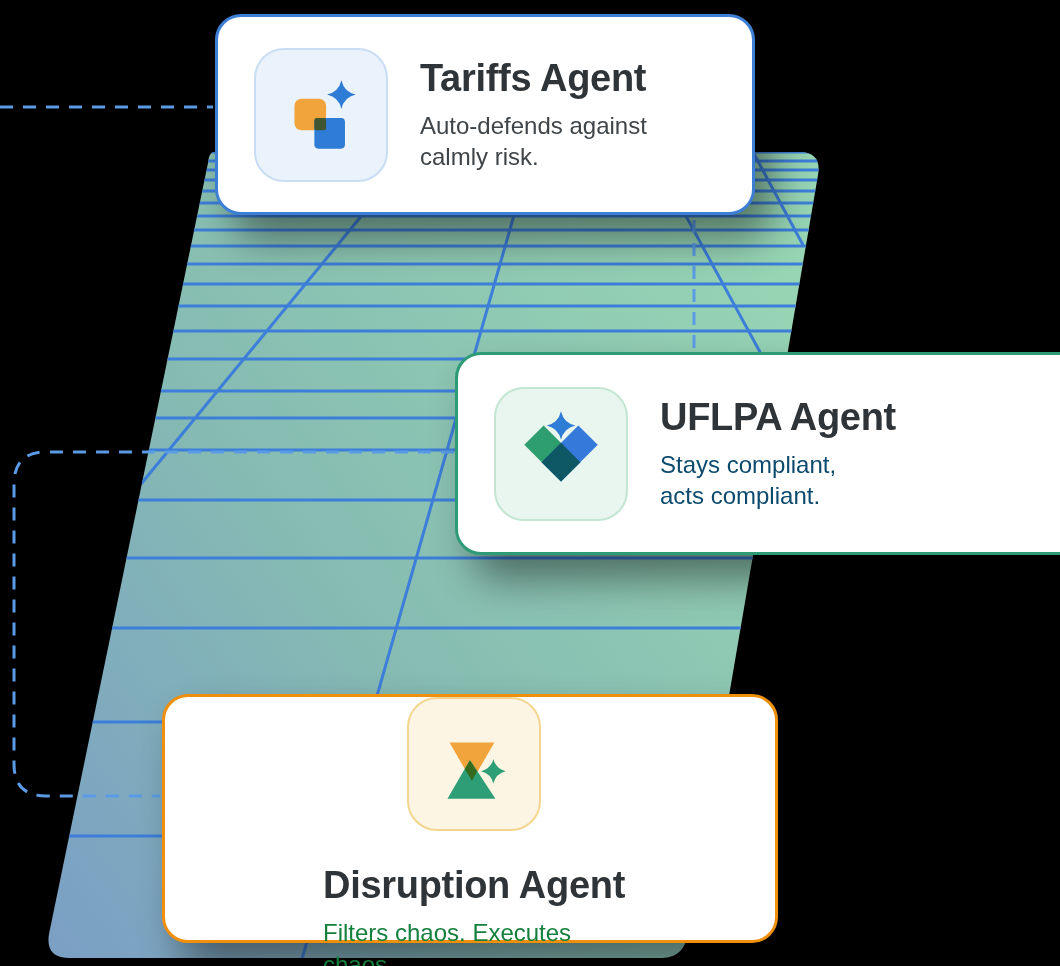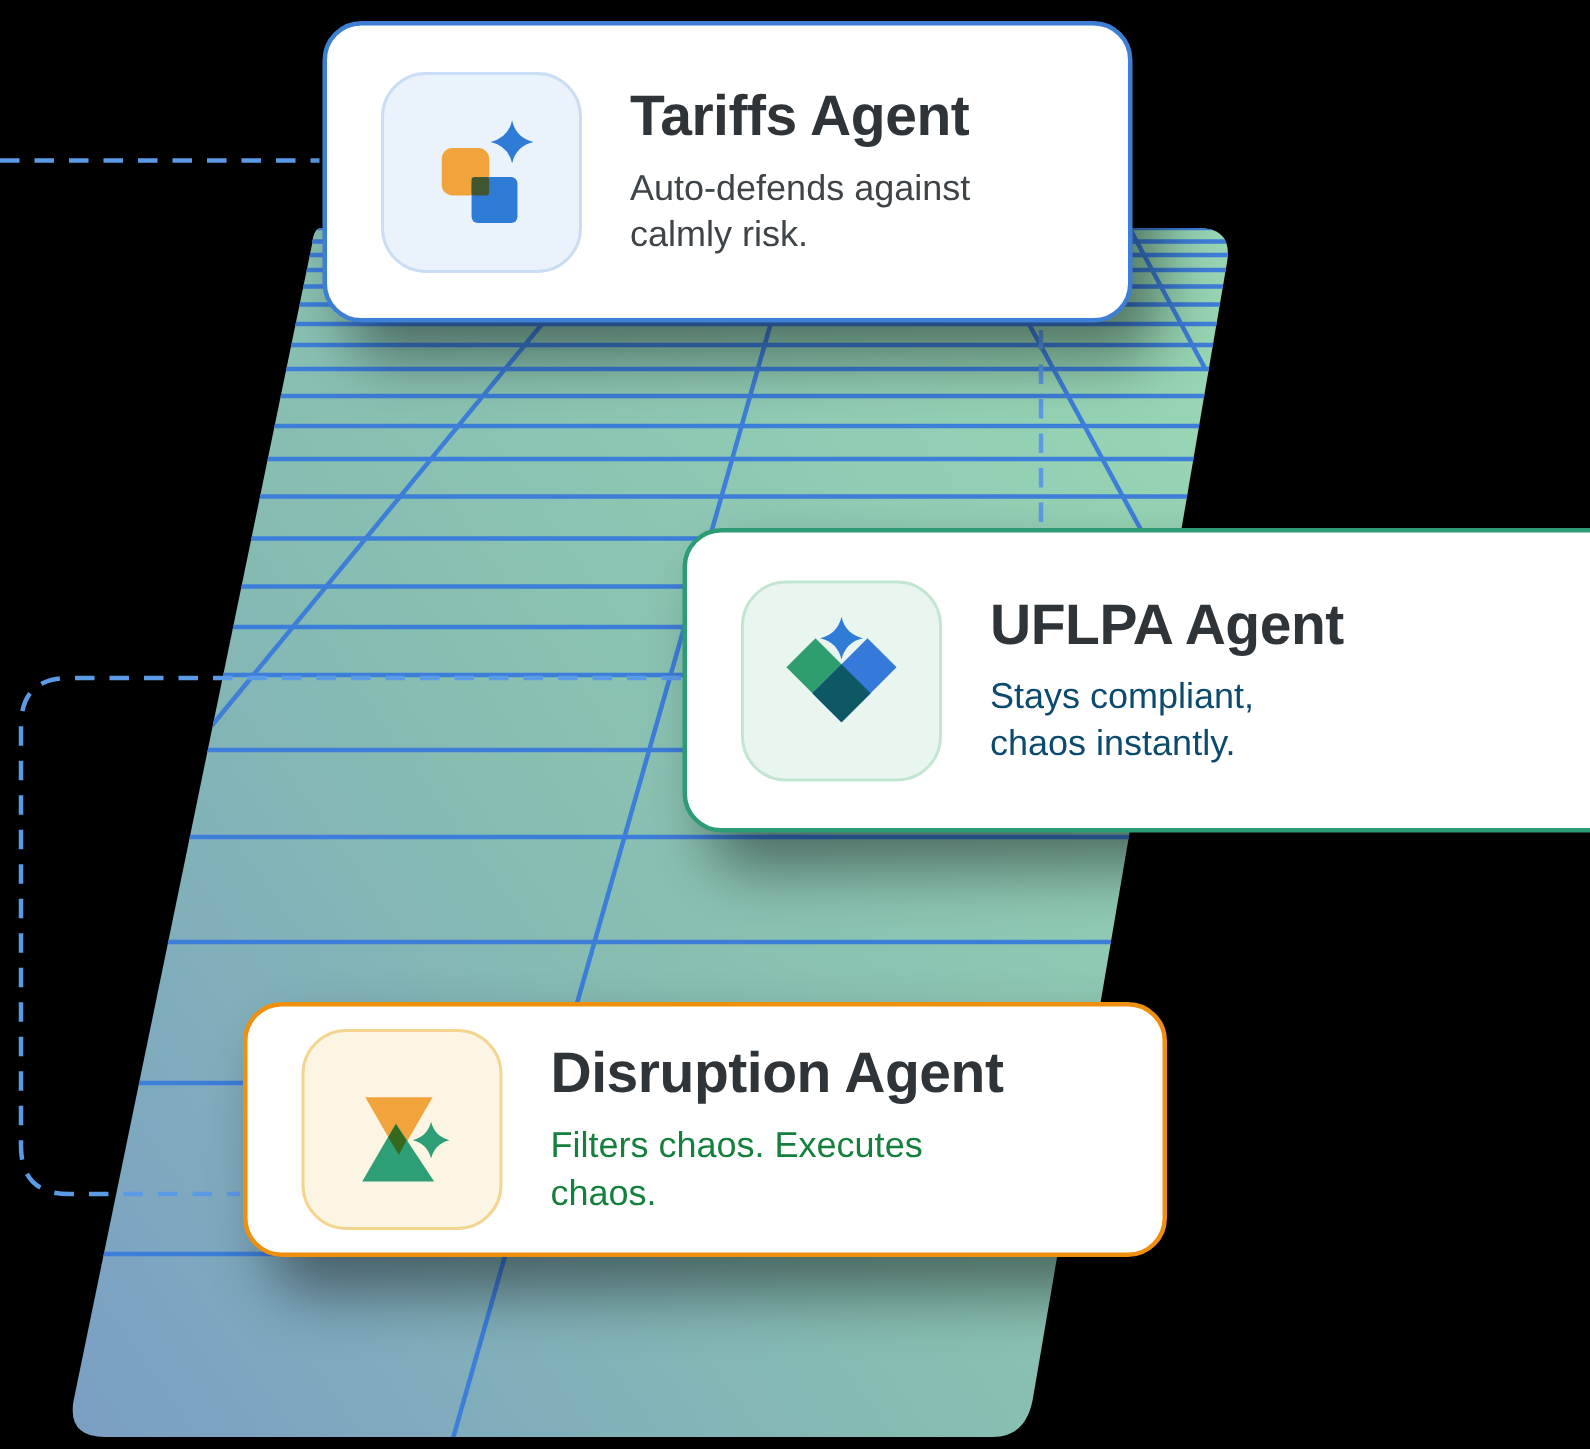--- a/index.html
+++ b/index.html
@@ -9,21 +9,21 @@
   }
   #backdrop-svg{position:absolute;left:0;top:0;}
   .card{
     position:absolute;box-sizing:border-box;background:#ffffff;
     border:3px solid #a16207;border-radius:26px;
     display:flex;align-items:center;gap:32px;padding:0 28px 0 36px;
     box-shadow:18px 24px 40px rgba(0,0,0,0.45);
   }
   #card-tariffs{left:215px;top:14px;width:540px;height:201px;}
   #card-uflpa{left:455px;top:352px;width:676px;height:203px;}
-  #card-disruption{left:162px;top:668px;width:616px;height:170px;}
+  #card-disruption{left:162px;top:694px;width:616px;height:249px;flex-direction:column;}
   .tile{
     box-sizing:border-box;flex:0 0 auto;width:134px;height:134px;
     border:2px solid #ddd;border-radius:30px;
     display:flex;align-items:center;justify-content:center;
   }
   .tile svg{width:102px;height:102px;display:block;}
   .copy{display:flex;flex-direction:column;min-width:0;}
   .title{font-size:38px;font-weight:700;line-height:1.18;letter-spacing:-0.3px;margin-bottom:9px;}
   .desc{font-size:24px;font-weight:400;line-height:1.32;}
   .desc span{display:block;}
@@ -107,21 +107,21 @@
         <polygon points="14,41 33,22 69,58 50,77" fill="#2F9E6E"></polygon>
         <polygon points="86,41 67,22 31,58 50,77" fill="#3579DB"></polygon>
         <polygon points="50,39 69,58 50,77 31,58" fill="#0E5765"></polygon>
         <path d="M50,8 Q52.6,19.4 64,22 Q52.6,24.6 50,36 Q47.4,24.6 36,22 Q47.4,19.4 50,8 Z" fill="#2E7CD5"></path>
       </svg>
     </div>
     <div class="copy">
       <div class="title" style="color: rgb(47, 52, 56);">UFLPA Agent</div>
       <div class="desc" style="color: #0c4a6e;">
         <span>Stays compliant,</span>
-        <span>chaos instantly.</span>
+        <span>acts compliant.</span>
       </div>
     </div>
   </div>
 
   <div class="card" id="card-disruption" style="border-color: rgb(238, 143, 13);">
     <div class="tile" style="background: rgb(252, 245, 227); border-color: rgb(243, 213, 143);">
       <svg viewBox="0 0 100 100">
         <polygon points="26,29 70,29 48,67" fill="#F2A43C"></polygon>
         <polygon points="46,46 71,84 24,84" fill="#2E9E77"></polygon>
         <polygon points="46,46.5 53,57 48,66.5 41,55" fill="#35691E"></polygon>

